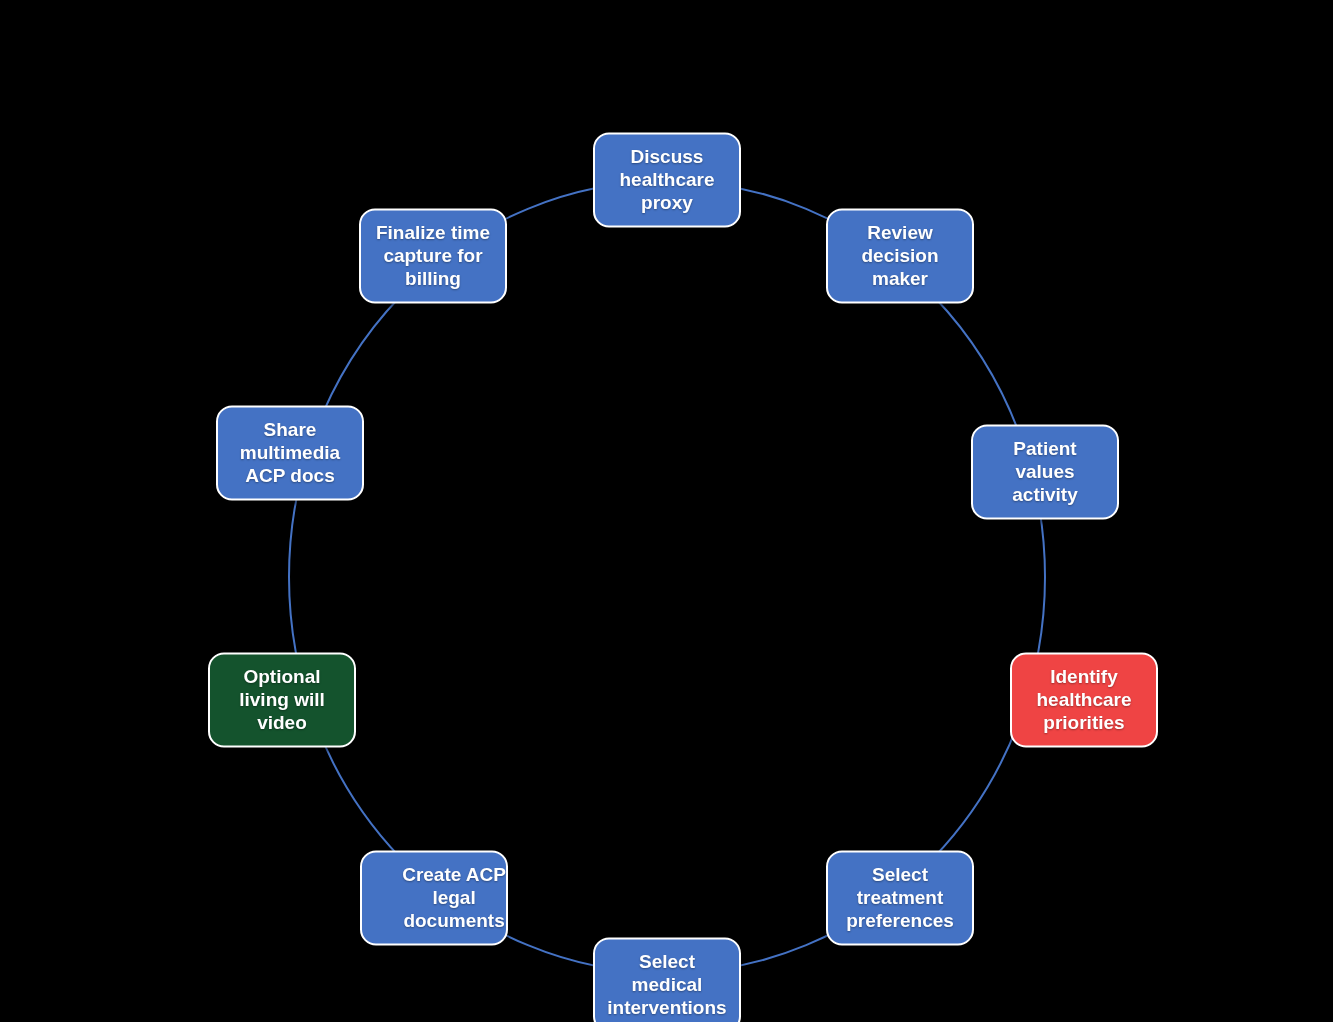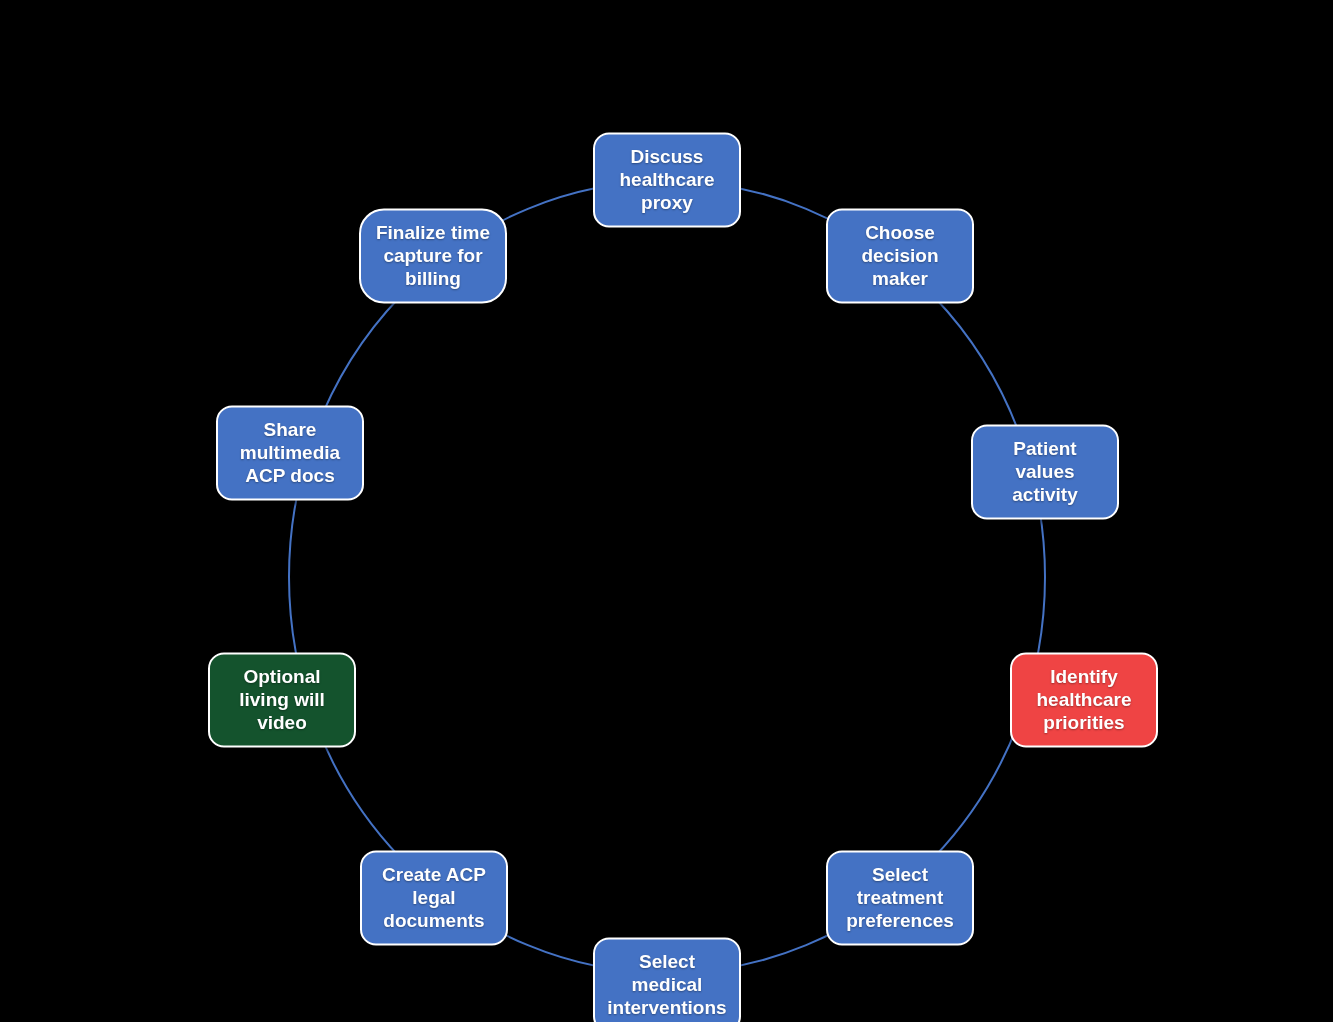--- a/index.html
+++ b/index.html
@@ -59,21 +59,21 @@
   <svg id="cycle-svg" xmlns="http://www.w3.org/2000/svg" viewBox="0 0 1333 1022">
     <ellipse id="cycle-ellipse" fill="none" stroke-width="2" cx="667" cy="577" rx="378" ry="396" stroke="#4472C4"></ellipse>
   </svg>
   <div id="nodes">
       <div class="node" style="left: 667px; top: 180px; background: rgb(68, 114, 196); border-color: rgb(255, 255, 255); border-radius: 16px;">
         <span class="node-label" style="color: rgb(255, 255, 255);">Discuss
 healthcare
 proxy</span>
       </div>
       <div class="node" style="left: 900px; top: 256px; background: rgb(68, 114, 196); border-color: rgb(255, 255, 255);">
-        <span class="node-label" style="color: rgb(255, 255, 255);">Choose
+        <span class="node-label" style="color: rgb(255, 255, 255);">Review
 decision
 maker</span>
       </div>
       <div class="node" style="left: 1045px; top: 453px; background: rgb(68, 114, 196); border-color: rgb(255, 255, 255); margin-top: 19px;">
         <span class="node-label" style="color: rgb(255, 255, 255);">Patient
 values
 activity</span>
       </div>
       <div class="node" style="left: 1084px; top: 700px; background: #ef4444; border-color: rgb(255, 255, 255);">
         <span class="node-label" style="color: rgb(255, 255, 255);">Identify
@@ -83,34 +83,34 @@
       <div class="node" style="left: 900px; top: 898px; background: rgb(68, 114, 196); border-color: rgb(255, 255, 255);">
         <span class="node-label" style="color: rgb(255, 255, 255);">Select
 treatment
 preferences</span>
       </div>
       <div class="node" style="left: 667px; top: 973px; background: rgb(68, 114, 196); border-color: rgb(255, 255, 255); margin-top: 12px;">
         <span class="node-label" style="color: rgb(255, 255, 255);">Select
 medical
 interventions</span>
       </div>
-      <div class="node" style="left: 434px; top: 898px; background: rgb(68, 114, 196); border-color: rgb(255, 255, 255);">
+      <div class="node" style="left: 434px; top: 898px; background: rgb(68, 114, 196); border-color: rgb(255, 255, 255); justify-content: flex-end;">
         <span class="node-label" style="color: rgb(255, 255, 255);">Create ACP
 legal
 documents</span>
       </div>
       <div class="node" style="left: 282px; top: 700px; background: #14532d; border-color: rgb(255, 255, 255); justify-content: center;">
         <span class="node-label" style="color: rgb(255, 255, 255);">Optional
 living will
 video</span>
       </div>
       <div class="node" style="left: 290px; top: 453px; background: rgb(68, 114, 196); border-color: rgb(255, 255, 255);">
         <span class="node-label" style="color: rgb(255, 255, 255);">Share
 multimedia
 ACP docs</span>
       </div>
-      <div class="node" style="left: 433px; top: 256px; background: rgb(68, 114, 196); border-color: rgb(255, 255, 255); border-radius: 25px;">
+      <div class="node" style="left: 433px; top: 256px; background: rgb(68, 114, 196); border-color: rgb(255, 255, 255);">
         <span class="node-label" style="color: rgb(255, 255, 255);">Finalize time
 capture for
 billing</span>
       </div>
     </div>
 </div>
 
 </body></html>

